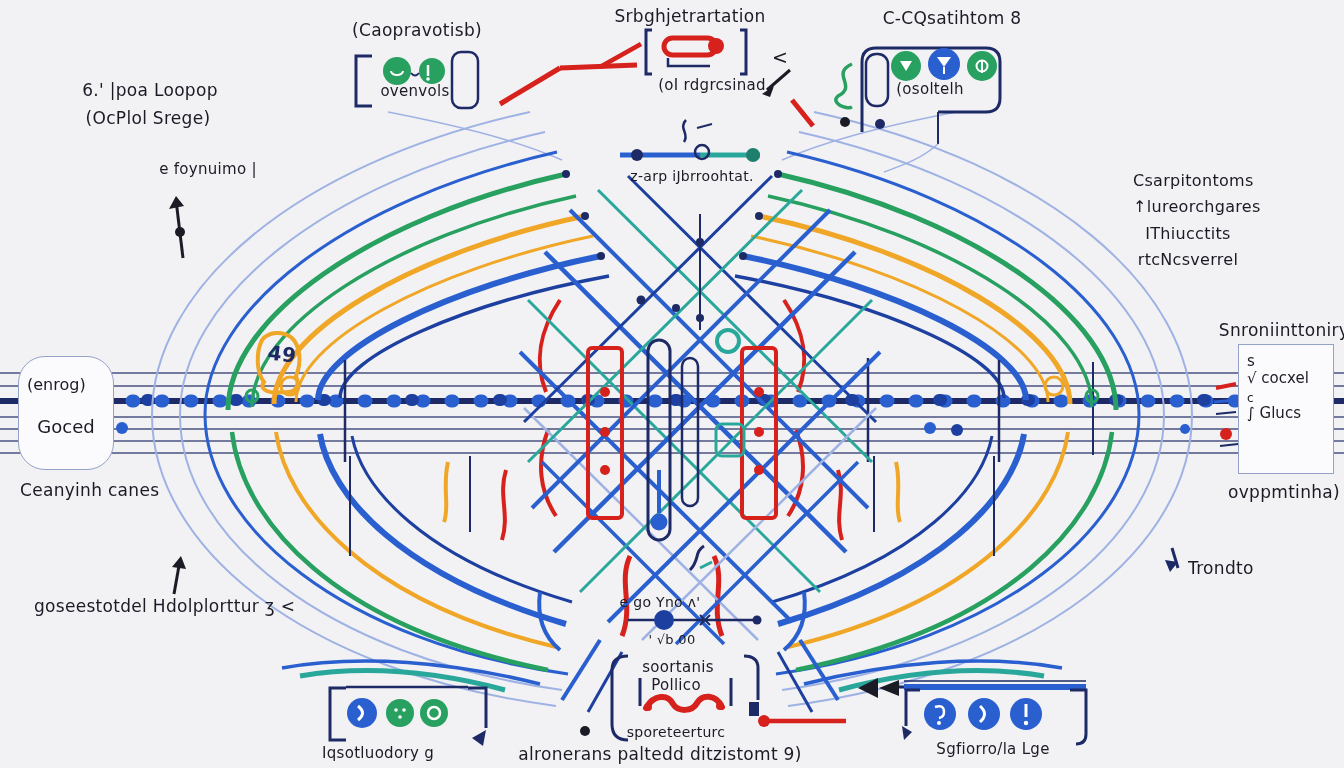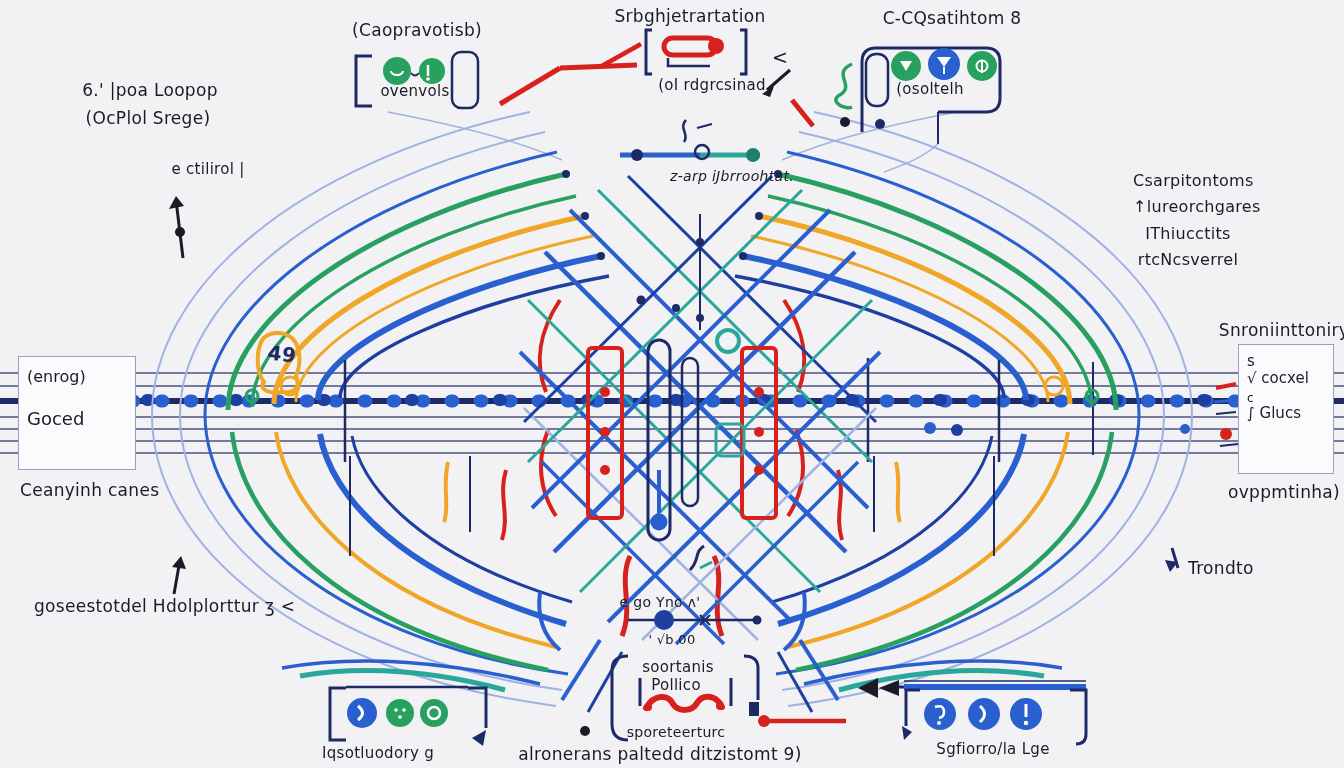--- a/index.html
+++ b/index.html
@@ -14,22 +14,22 @@
   .sO{stroke:var(--p-orange);} .sR{stroke:var(--p-red);} .sK{stroke:var(--p-ink);}
   .sW{stroke:#ffffff;} .sTh{stroke:#4a5280;}
   .fB{fill:var(--p-blue);stroke:none;} .fG{fill:var(--p-green);stroke:none;}
   .fN{fill:var(--p-navy);stroke:none;} .fR{fill:var(--p-red);stroke:none;}
   .fK{fill:var(--p-ink);stroke:none;} .fBD{fill:var(--p-blue-deep);stroke:none;}
   .fTd{fill:#1e7f6e;stroke:none;} .fW{fill:#ffffff;stroke:none;}
   .lbl{ position:absolute; white-space:nowrap; font-size:16px; color:var(--p-ink,#1b1b26); letter-spacing:.3px; }
   .c{ transform:translateX(-50%); }
   .t17{ font-size:17px; } .t15{ font-size:15px; } .t14{ font-size:14px; } .t13{ font-size:13px; }
   .whitebox{ position:absolute; background:var(--p-box-bg,#fbfbfd); border:1.5px solid var(--p-box-border,#94a2c8); }
-  #left-box{ left:18px; top:356px; width:118px; height:114px; padding:10px 8px; }
-  #left-box .l1{ font-size:16px; } #left-box .l2{ font-size:18px; margin-top:22px; }
+  #left-box{ left:18px; top:356px; width:96px; height:114px; padding:18px 8px;border-radius:27px; }
+  #left-box .l1{ font-size:16px; } #left-box .l2{ font-size:18px; margin-top:22px;text-align:center; }
   #right-box{ left:1238px; top:344px; width:96px; height:130px; padding:8px 8px; }
   #right-box div{ font-size:15px; line-height:1.1; }
   #right-box .sm{ font-size:12px; margin-top:6px; }
   #badge-49{ left:262px; top:342px; width:40px; text-align:center; transform:rotate(7deg); font-weight:bold; font-size:20px; color:var(--p-navy); }
   .stack > div{ line-height:1.65; }
 </style>
 </head>
 <body>
 
 <div id="stage">
@@ -268,28 +268,28 @@
   <div class="lbl c t17" style="left:690px; top:6px;">Srbghjetrartation</div>
   <div class="lbl c t17" style="left:952px; top:8px;">C-CQsatihtom 8</div>
 
   <div class="lbl c t15" style="left:415px; top:82px;">ovenvols</div>
   <div class="lbl c t15" style="left:712px; top:76px;">(oI rdgrcsinad</div>
   <div class="lbl" style="left:772px; top:46px; font-size:19px;">&lt;</div>
   <div class="lbl c t15" style="left:930px; top:80px;">(osoltelh</div>
 
   <div class="lbl c t17" style="left:150px; top:80px;">6.' |poa Loopop</div>
   <div class="lbl c t17" style="left:148px; top:108px;">(OcPlol Srege)</div>
-  <div class="lbl c t15" style="left:208px; top:160px;">e ctilirol |</div>
+  <div class="lbl c t15" style="left:208px; top:160px;">e foynuimo |</div>
 
 
   <div class="lbl t17" style="left:20px; top:480px;">Ceanyinh canes</div>
   <div class="lbl t17" style="left:34px; top:596px;">goseestotdel Hdolplorttur ʒ &lt;</div>
   <div class="lbl c t15" style="left:378px; top:744px;">Iqsotluodory g</div>
 
-  <div class="lbl c t14" style="left:732px; top:168px;font-style:italic;">z-arp iJbrroohtat.</div>
+  <div class="lbl c t14" style="left:692px; top:168px;">z-arp iJbrroohtat.</div>
   <div class="lbl c t14" style="left:660px; top:594px;">e go Yno ʌ'</div>
   <div class="lbl c t13" style="left:672px; top:632px;">' √b 00</div>
   <div class="lbl c t15" style="left:678px; top:658px;">soortanis</div>
   <div class="lbl c t15" style="left:676px; top:676px;">Pollico</div>
   <div class="lbl c t14" style="left:676px; top:724px;">sporeteerturc</div>
   <div class="lbl c t17" style="left:660px; top:744px;">alronerans paltedd ditzistomt 9)</div>
 
   <div class="lbl stack" style="left:1133px; top:168px; text-align:center; width:110px;">
     <div>Csarpitontoms</div>
     <div>↑lureorchgares</div>

